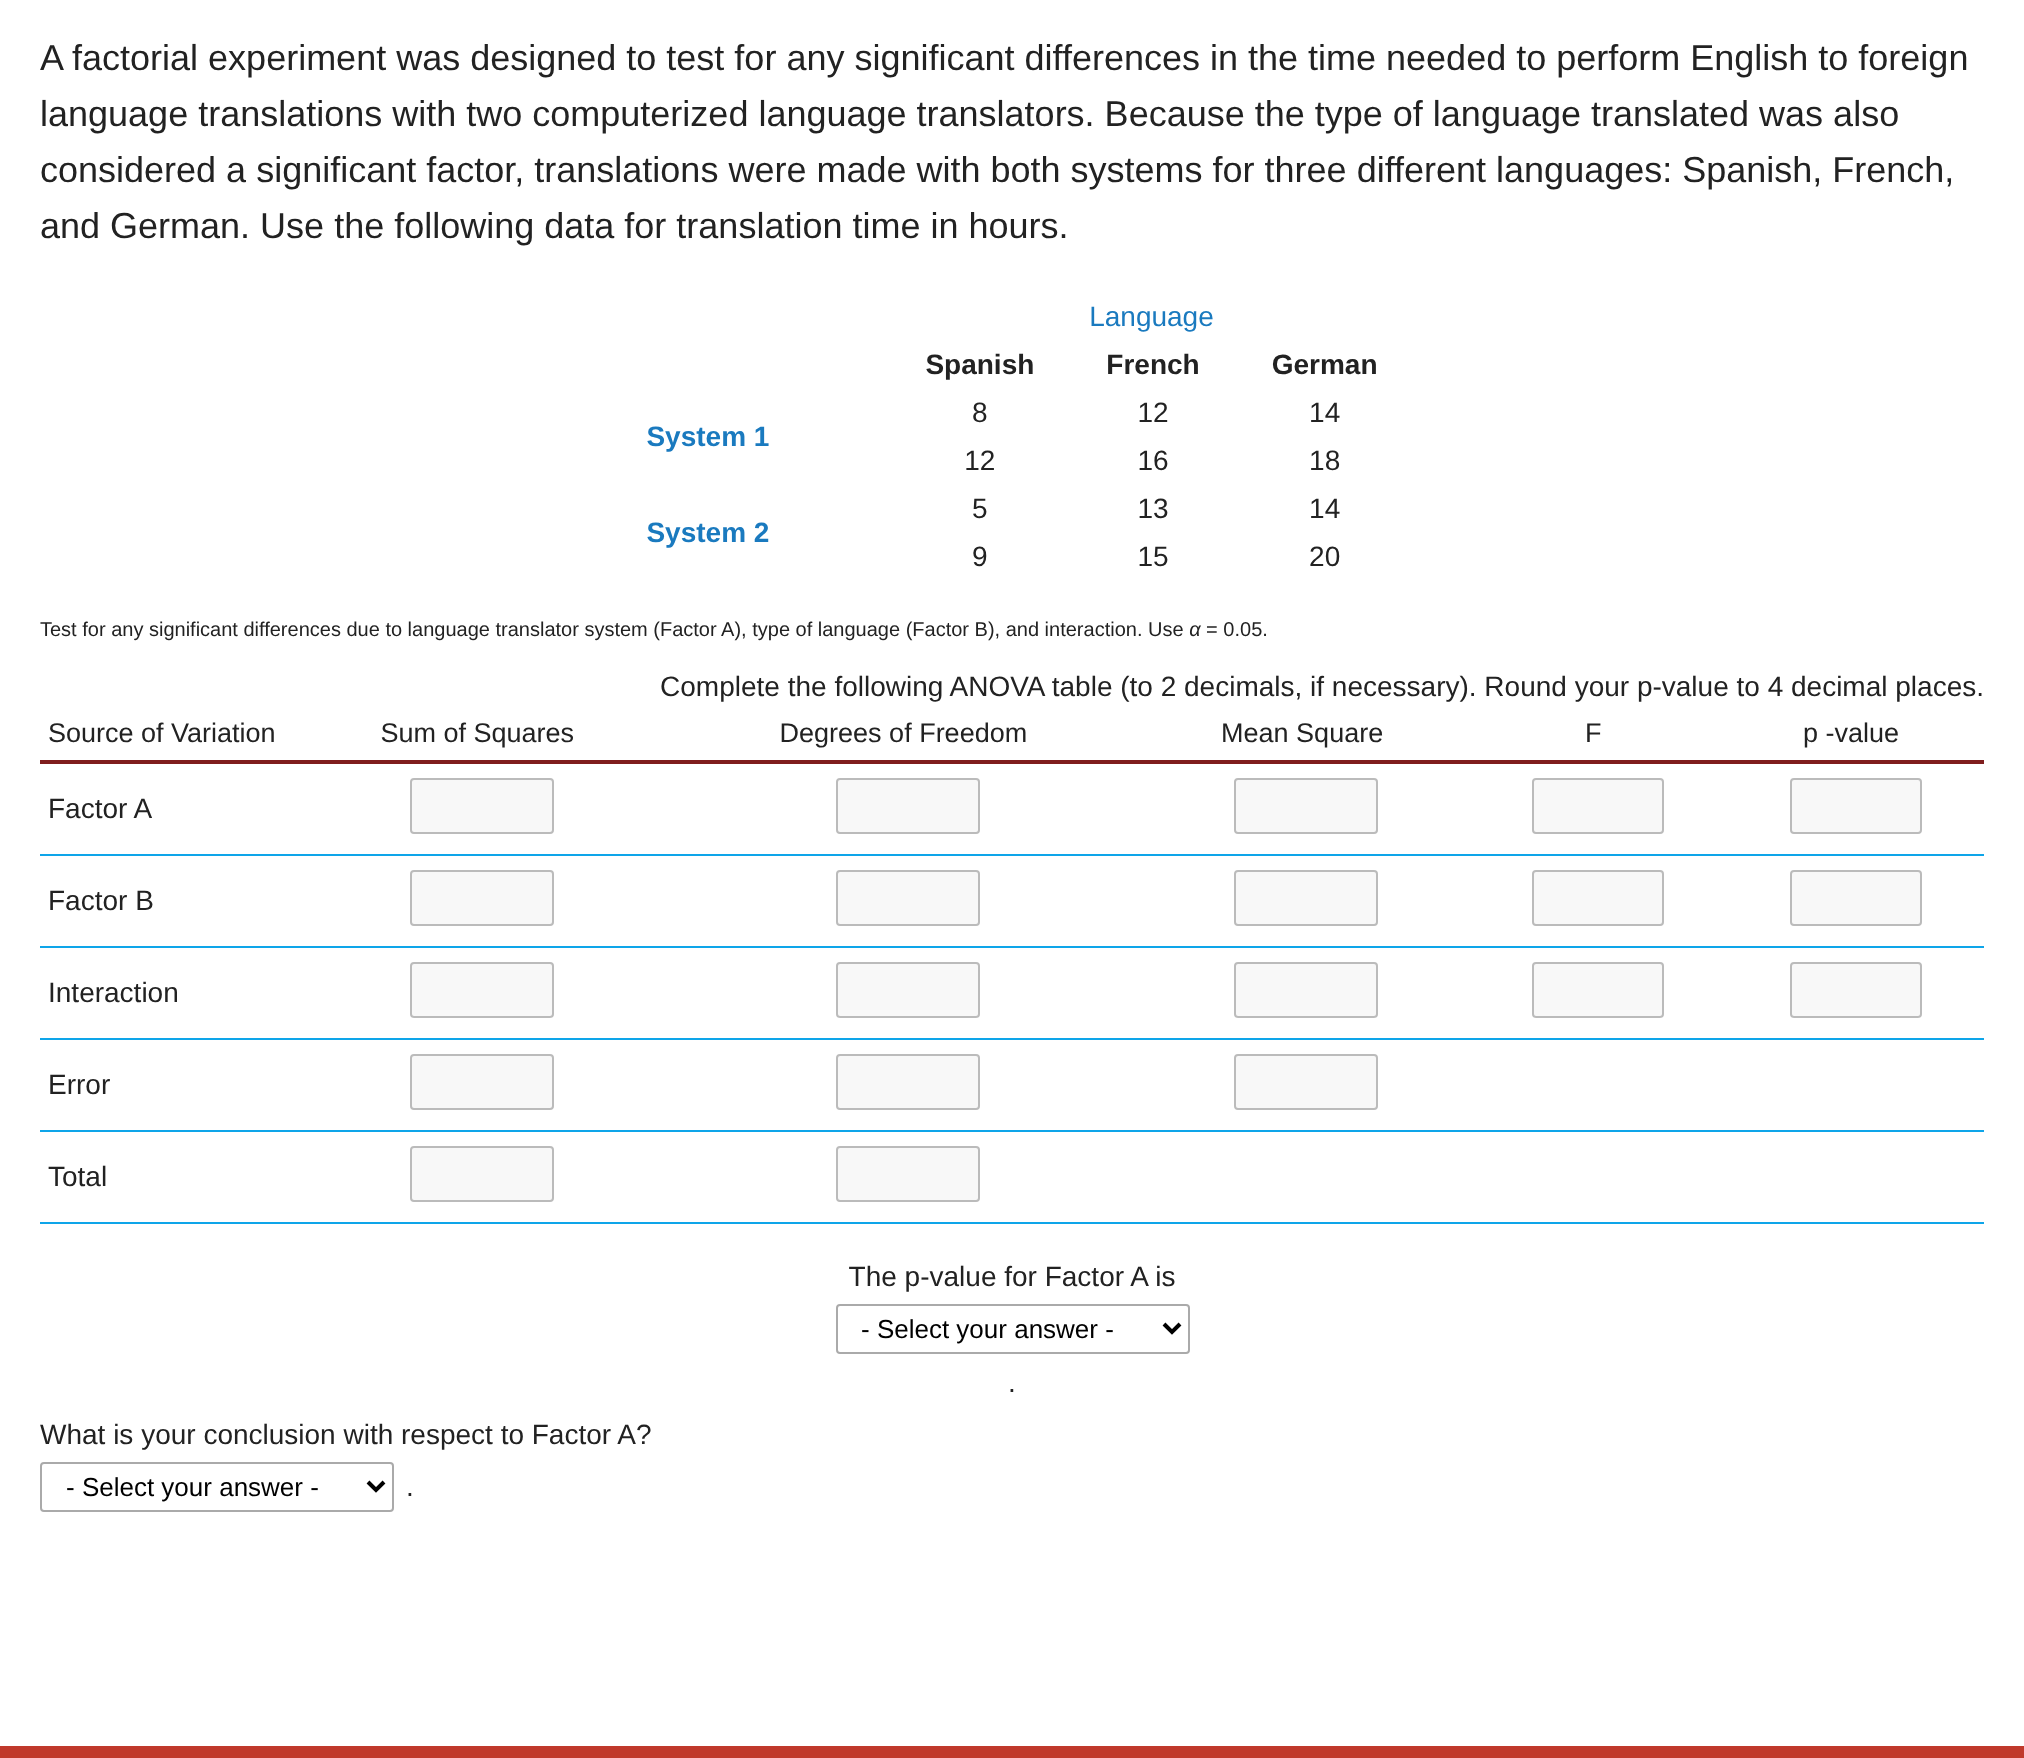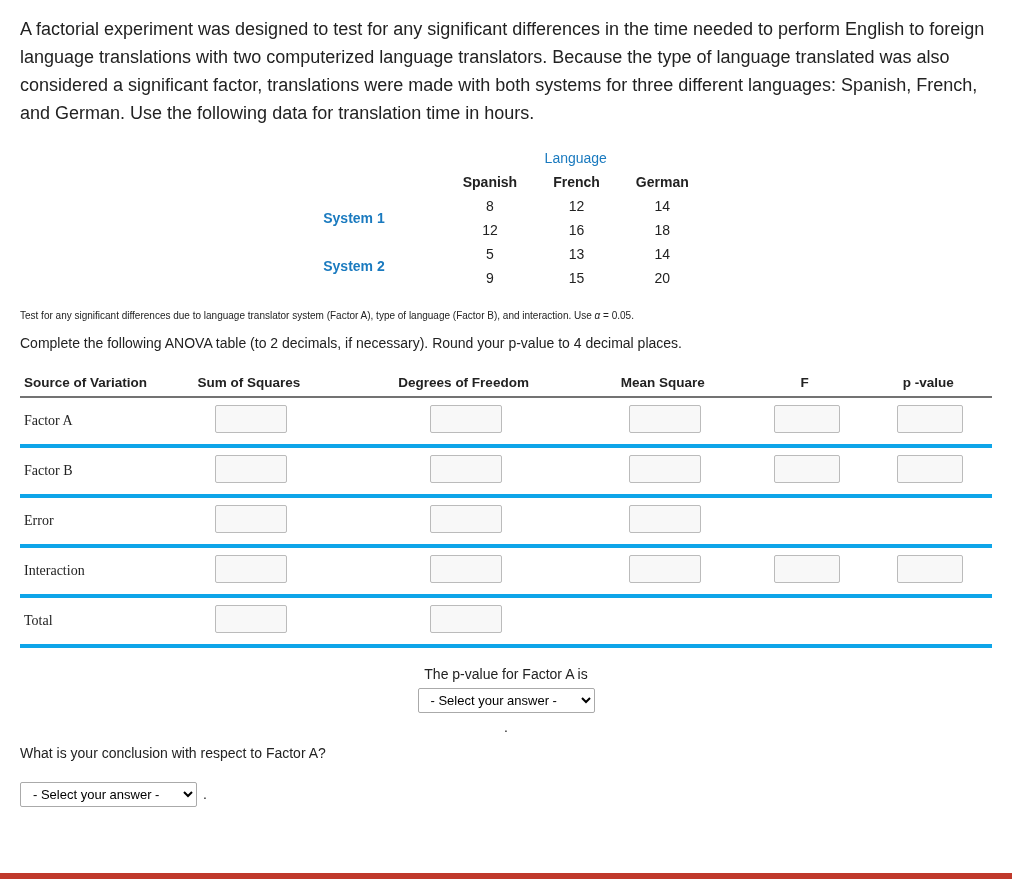--- a/index.html
+++ b/index.html
@@ -44,51 +44,50 @@
       text-align: center;
       padding-right: 24px;
     }
     .note-text {
       font-size: 10px;
       line-height: 1.55;
       margin-bottom: 10px;
     }
     .anova-instruction {
       font-size: 14px;
-      margin-bottom: 16px;
       line-height: 1.55;
+      text-align: right;
     }
     .anova-table {
       width: 100%;
       border-collapse: collapse;
       font-size: 13.5px;
       margin-bottom: 18px;
     }
     .anova-table thead tr th {
-      font-weight: bold;
+      font-weight: normal;
       text-align: left;
       padding: 4px 8px 6px 4px;
-      border-bottom: 2px solid #737373;
+      border-bottom: 2px solid #7f1d1d;
       white-space: nowrap;
       margin-top: 34px;
     }
     .anova-table thead tr th.right {
       text-align: center;
     }
     .anova-table tbody tr td {
       padding: 7px 4px;
       vertical-align: middle;
     }
     .anova-table tbody tr td:first-child {
       font-size: 14px;
       width: 120px;
     }
     .anova-table tbody tr {
-      border-bottom: 4px solid #0ea5e9;
-      font-family: Liberation Serif, serif;
+      border-bottom: 1px solid #0ea5e9;
     }
     .input-box {
       border: 1px solid #bbb;
       background: #f8f8f8;
       width: 72px;
       height: 28px;
       display: inline-block;
       border-radius: 2px;
     }
     .input-box-sm {
@@ -117,21 +116,21 @@
       padding: 3px 20px 3px 8px;
       font-size: 13px;
       border-radius: 2px;
       -webkit-appearance: auto;
       appearance: auto;
       cursor: pointer;
       min-width: 160px;
     }
     .conclusion-line {
       font-size: 14px;
-      margin-bottom: 21px;
+      margin-bottom: 6px;
     }
     .select-answer-block {
       margin-top: 6px;
       display: flex;
       align-items: center;
       gap: 6px;
     }
     .bottom-bar {
       width: 100%;
       height: 6px;
@@ -247,51 +246,51 @@
       </td>
       <td class="cell-center">
         <div class="input-box-sm"></div>
       </td>
       <td class="cell-center">
         <div class="input-box-sm"></div>
       </td>
     </tr>
 
     <tr>
+      <td>Interaction</td>
+      <td class="cell-center">
+        <div class="input-box"></div>
+      </td>
+      <td class="cell-center">
+        <div class="input-box"></div>
+      </td>
+      <td class="cell-center">
+        <div class="input-box"></div>
+      </td>
+      <td class="cell-center">
+        <div class="input-box-sm"></div>
+      </td>
+      <td class="cell-center">
+        <div class="input-box-sm"></div>
+      </td>
+    </tr>
+
+    <tr>
       <td>Error</td>
       <td class="cell-center">
         <div class="input-box"></div>
       </td>
       <td class="cell-center">
         <div class="input-box"></div>
       </td>
       <td class="cell-center">
         <div class="input-box"></div>
       </td>
       <td></td>
       <td></td>
-    </tr>
-
-    <tr>
-      <td>Interaction</td>
-      <td class="cell-center">
-        <div class="input-box"></div>
-      </td>
-      <td class="cell-center">
-        <div class="input-box"></div>
-      </td>
-      <td class="cell-center">
-        <div class="input-box"></div>
-      </td>
-      <td class="cell-center">
-        <div class="input-box-sm"></div>
-      </td>
-      <td class="cell-center">
-        <div class="input-box-sm"></div>
-      </td>
     </tr>
 
     <tr>
       <td>Total</td>
       <td class="cell-center">
         <div class="input-box"></div>
       </td>
       <td class="cell-center">
         <div class="input-box"></div>
       </td>

